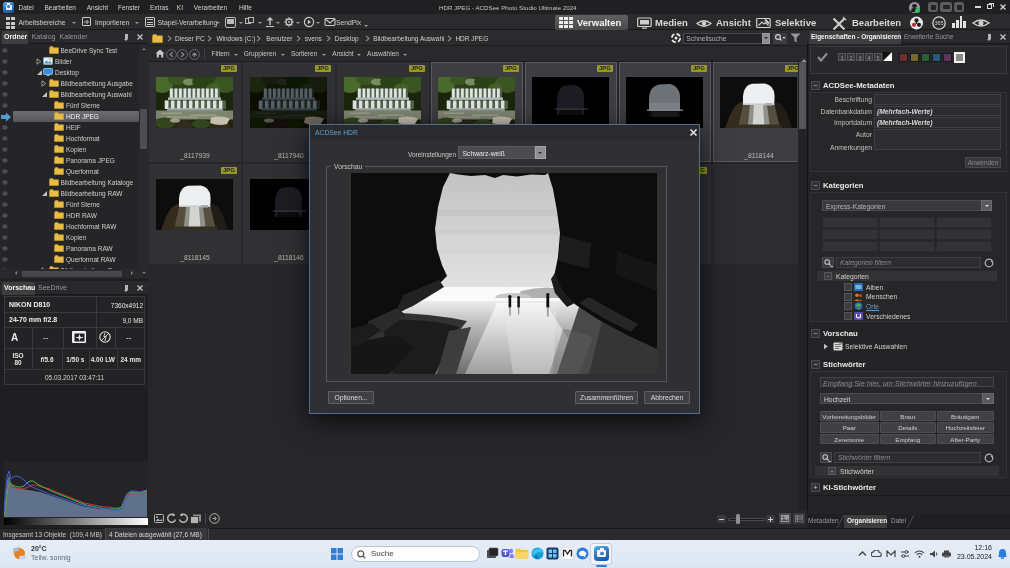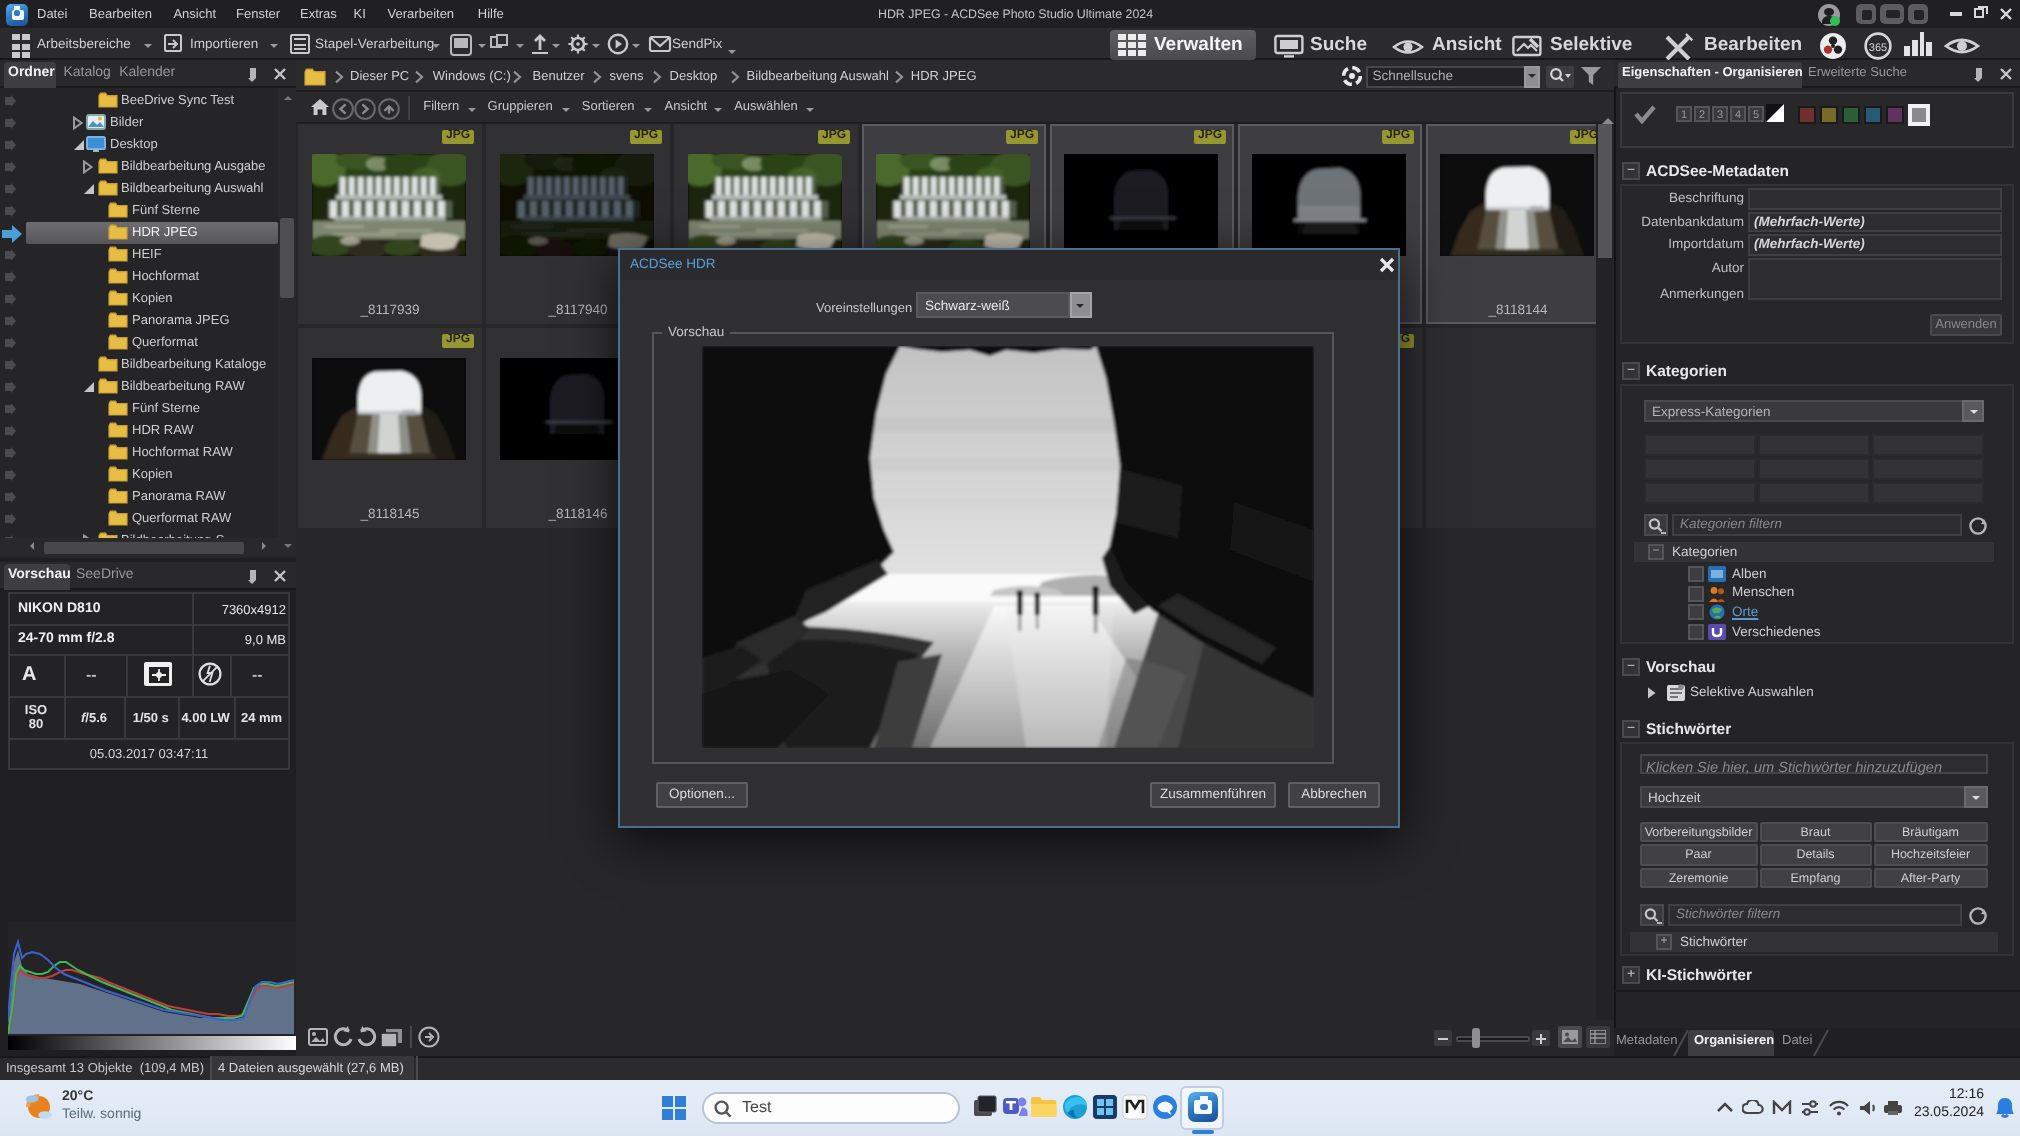--- a/index.html
+++ b/index.html
@@ -98,21 +98,21 @@
 <div style="position:absolute;left:564px;top:25px;width:4px;height:3px;background:#ececec;"></div>
 <div style="position:absolute;left:569px;top:17px;width:4px;height:3px;background:#ececec;"></div>
 <div style="position:absolute;left:569px;top:21px;width:4px;height:3px;background:#ececec;"></div>
 <div style="position:absolute;left:569px;top:25px;width:4px;height:3px;background:#ececec;"></div>
 <div style="position:absolute;left:577px;color:#f4f4f4;top:17px;font-size:9.5px;font-weight:bold;">Verwalten</div>
 <svg style="position:absolute;left:637px;top:17px;" width="15" height="12" viewBox="0 0 15 12">
     <rect x="0.7" y="1" width="13.5" height="8.5" rx="1" fill="none" stroke="#cfcfcf" stroke-width="1.2"></rect>
     <rect x="3" y="3" width="9" height="4.5" fill="#cfcfcf"></rect>
     <path d="M5 11.2 h5" stroke="#cfcfcf" stroke-width="1.2"></path>
   </svg>
-<div style="position:absolute;left:655px;color:#d8d8d8;top:17px;font-size:9.5px;font-weight:bold;">Suche</div>
+<div style="position:absolute;left:655px;color:#d8d8d8;top:17px;font-size:9.5px;font-weight:bold;">Medien</div>
 <svg style="position:absolute;left:696px;top:17.5px;" width="16" height="11" viewBox="0 0 16 11">
     <path d="M1 5.5 Q8 0 15 5.5 Q8 11 1 5.5 Z" fill="none" stroke="#cfcfcf" stroke-width="1.3"></path>
     <circle cx="8" cy="5.5" r="2.3" fill="#cfcfcf"></circle>
   </svg>
 <div style="position:absolute;left:716px;color:#d8d8d8;top:17px;font-size:9.5px;font-weight:bold;">Ansicht</div>
 <svg style="position:absolute;left:756px;top:17px;" width="15" height="12" viewBox="0 0 15 12">
     <rect x="0.7" y="1.5" width="13.5" height="9" rx="1" fill="none" stroke="#cfcfcf" stroke-width="1.2"></rect>
     <path d="M2.5 8.5 L6 5 L8 7 L9.5 5.5 L12.5 8.5" stroke="#cfcfcf" stroke-width="1.1" fill="none"></path>
     <path d="M9 2.5 l4 4" stroke="#cfcfcf" stroke-width="1.8"></path>
   </svg>
@@ -941,21 +941,21 @@
 <svg style="position:absolute;left:833px;top:341.5px;" width="10" height="9" viewBox="0 0 10 9">
     <rect x="0.5" y="0.5" width="9" height="8" rx="1" fill="#d8d8d8"></rect>
     <path d="M2 2.5 h6 M2 4.5 h6 M2 6.5 h4" stroke="#555" stroke-width="0.8"></path>
     <circle cx="7.5" cy="1.5" r="1.4" fill="#888"></circle>
   </svg>
 <div style="position:absolute;left:845px;top:343px;font-size:6.75px;color:#d0d0d0;">Selektive Auswahlen</div>
 <div style="position:absolute;left:811px;top:360px;width:9px;height:9px;background:#333336;border:1px solid #4a4a4e;color:#c5c5c5;font-size:7px;text-align:center;line-height:7.5px;">−</div>
 <div style="position:absolute;left:823px;top:360px;font-size:7.75px;font-weight:bold;color:#e8e8e8;">Stichwörter</div>
 <div style="position:absolute;left:810px;top:371px;width:197px;height:107px;border:1px solid #333336;background:#27272a;"></div>
 <div style="position:absolute;left:820px;top:376.5px;width:174px;height:10.5px;background:#2d2d30;border:1px solid #454549;"></div>
-<div style="position:absolute;left:823px;top:378.5px;font-size:7.3px;font-style:italic;color:#8a8a8e;">Klicken Sie hier, um Stichwörter hinzuzufügen</div>
+<div style="position:absolute;left:823px;top:378.5px;font-size:7.3px;font-style:italic;color:#8a8a8e;">Empfang Sie hier, um Stichwörter hinzuzufügen</div>
 <div style="position:absolute;left:820px;top:393px;width:174px;height:11px;background:#3a3a3e;border:1px solid #4a4a4e;"></div>
 <div style="position:absolute;left:824px;top:395.5px;font-size:6.75px;color:#d5d5d5;">Hochzeit</div>
 <div style="position:absolute;left:982px;top:393px;width:12px;height:11px;background:#5a5a5e;border:1px solid #6a6a6e;"></div>
 <div style="position:absolute;left:986px;top:397.5px;width:0;height:0;border:2.2px solid transparent;border-top-color:#ddd;"></div>
 <div style="position:absolute;left:820px;top:410.5px;width:58.5px;height:10.5px;background:#414145;border:1px solid #4e4e52;border-radius:1px;color:#cfcfcf;font-size:6.25px;text-align:center;line-height:10px;">Vorbereitungsbilder</div>
 <div style="position:absolute;left:879.5px;top:410.5px;width:56.5px;height:10.5px;background:#414145;border:1px solid #4e4e52;border-radius:1px;color:#cfcfcf;font-size:6.25px;text-align:center;line-height:10px;">Braut</div>
 <div style="position:absolute;left:937px;top:410.5px;width:56.5px;height:10.5px;background:#414145;border:1px solid #4e4e52;border-radius:1px;color:#cfcfcf;font-size:6.25px;text-align:center;line-height:10px;">Bräutigam</div>
 <div style="position:absolute;left:820px;top:422.1px;width:58.5px;height:10.5px;background:#414145;border:1px solid #4e4e52;border-radius:1px;color:#cfcfcf;font-size:6.25px;text-align:center;line-height:10px;">Paar</div>
 <div style="position:absolute;left:879.5px;top:422.1px;width:56.5px;height:10.5px;background:#414145;border:1px solid #4e4e52;border-radius:1px;color:#cfcfcf;font-size:6.25px;text-align:center;line-height:10px;">Details</div>
 <div style="position:absolute;left:937px;top:422.1px;width:56.5px;height:10.5px;background:#414145;border:1px solid #4e4e52;border-radius:1px;color:#cfcfcf;font-size:6.25px;text-align:center;line-height:10px;">Hochzeitsfeier</div>
@@ -1010,21 +1010,21 @@
     <rect x="0" y="0" width="5.5" height="5.5" fill="#2f7fd6"></rect>
     <rect x="6.5" y="0" width="5.5" height="5.5" fill="#2f7fd6"></rect>
     <rect x="0" y="6.5" width="5.5" height="5.5" fill="#2f7fd6"></rect>
     <rect x="6.5" y="6.5" width="5.5" height="5.5" fill="#2f7fd6"></rect>
   </svg>
 <div style="position:absolute;left:351px;top:546px;width:129px;height:16px;background:#fdfdfe;border:1px solid #b8c4d4;border-radius:8px;"></div>
 <svg style="position:absolute;left:357px;top:550px;" width="9" height="9" viewBox="0 0 9 9">
     <circle cx="3.8" cy="3.8" r="3" fill="none" stroke="#555" stroke-width="1.2"></circle>
     <path d="M6 6 L8.3 8.3" stroke="#555" stroke-width="1.2"></path>
   </svg>
-<div style="position:absolute;left:371px;top:549px;font-size:8px;color:#444;">Test</div>
+<div style="position:absolute;left:371px;top:549px;font-size:8px;color:#444;">Suche</div>
 <svg style="position:absolute;left:486px;top:547px;" width="13" height="13" viewBox="0 0 13 13">
     <rect x="1" y="3" width="9" height="8" rx="1" fill="#4a4a50"></rect>
     <rect x="3" y="1" width="9" height="8" rx="1" fill="#23232a"></rect>
     <rect x="3" y="1" width="9" height="8" rx="1" fill="none" stroke="#5a5a62" stroke-width="0.6"></rect>
   </svg>
 <svg style="position:absolute;left:501px;top:547px;" width="13" height="13" viewBox="0 0 13 13">
     <rect x="0.5" y="2" width="8" height="8" rx="2" fill="#5059c9"></rect>
     <circle cx="10" cy="4" r="2.2" fill="#7b83eb"></circle>
     <path d="M10 6.8 q2.8 0 2.8 2.8 v1.4 h-4.5" fill="#7b83eb"></path>
     <rect x="2" y="3.5" width="5" height="1.2" fill="#fff"></rect>

